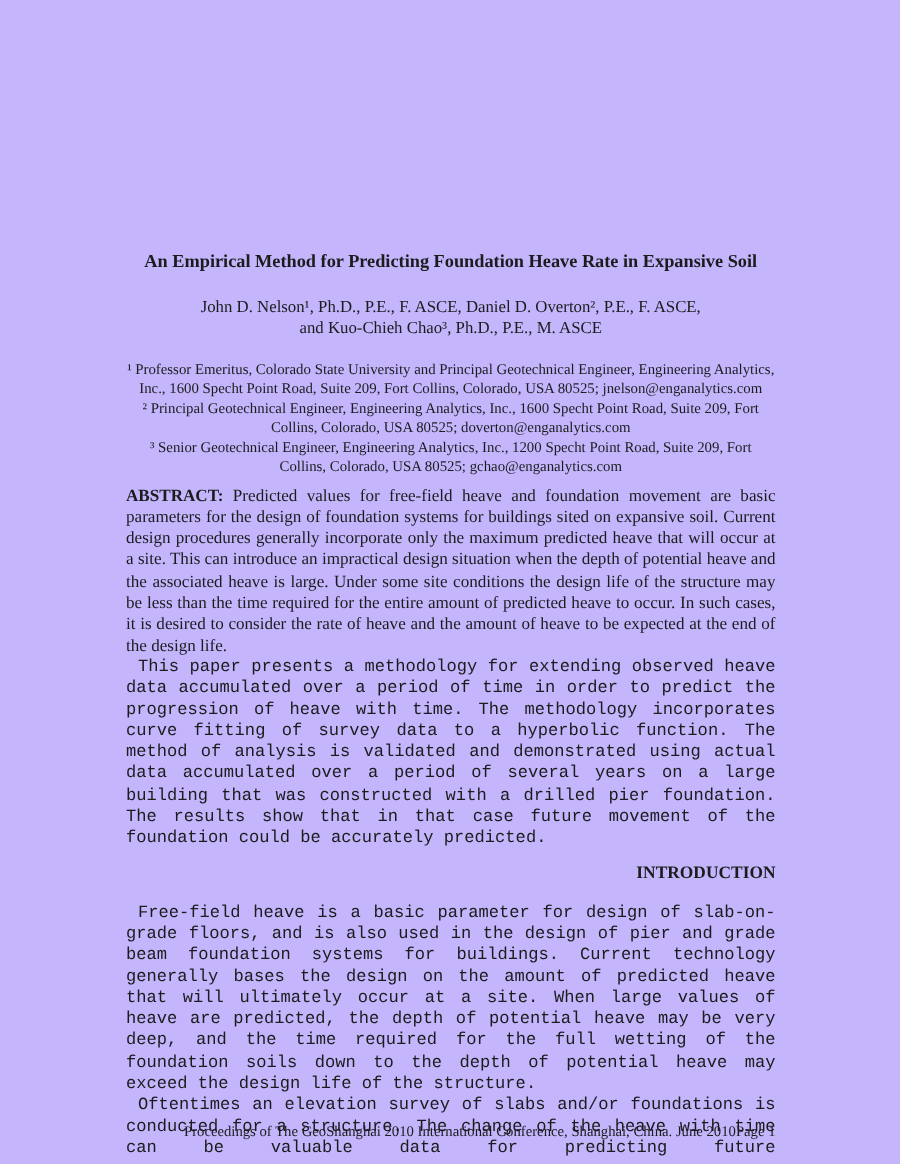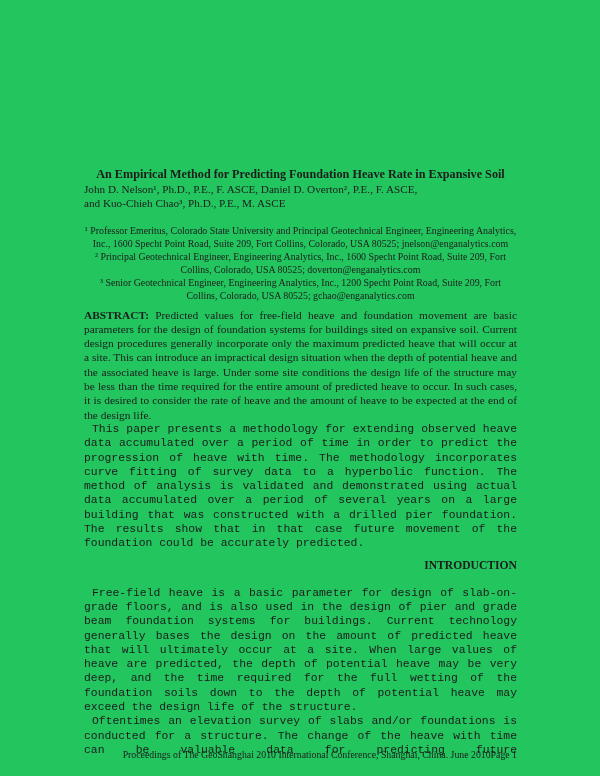--- a/index.html
+++ b/index.html
@@ -11,39 +11,39 @@
     width: 600px;
     height: 776px;
     font-family: "Liberation Serif", "DejaVu Serif", serif;
     color: #1c1c1c;
     overflow: hidden;
   }
   .page {
     position: relative;
     width: 600px;
     height: 776px;
-    background: #22c55e;
+    background: #c4b5fd;
     overflow: hidden;
   }
   .content {
     position: absolute;
     left: 84px;
     top: 0;
     width: 433px;
   }
   .title {
     margin: 167px 0 0 0;
     font-size: 12.2px;
     line-height: 15px;
     font-weight: bold;
     text-align: center;
   }
   .authors {
-    margin-top: 0;
-    text-align: left;
+    margin-top: 16px;
+    text-align: center;
     font-size: 11.2px;
     line-height: 14px;
   }
   .footnotes {
     margin-top: 14px;
     font-size: 9.9px;
     line-height: 13.1px;
     text-align: center;
   }
   .footnote { margin: 0; }

